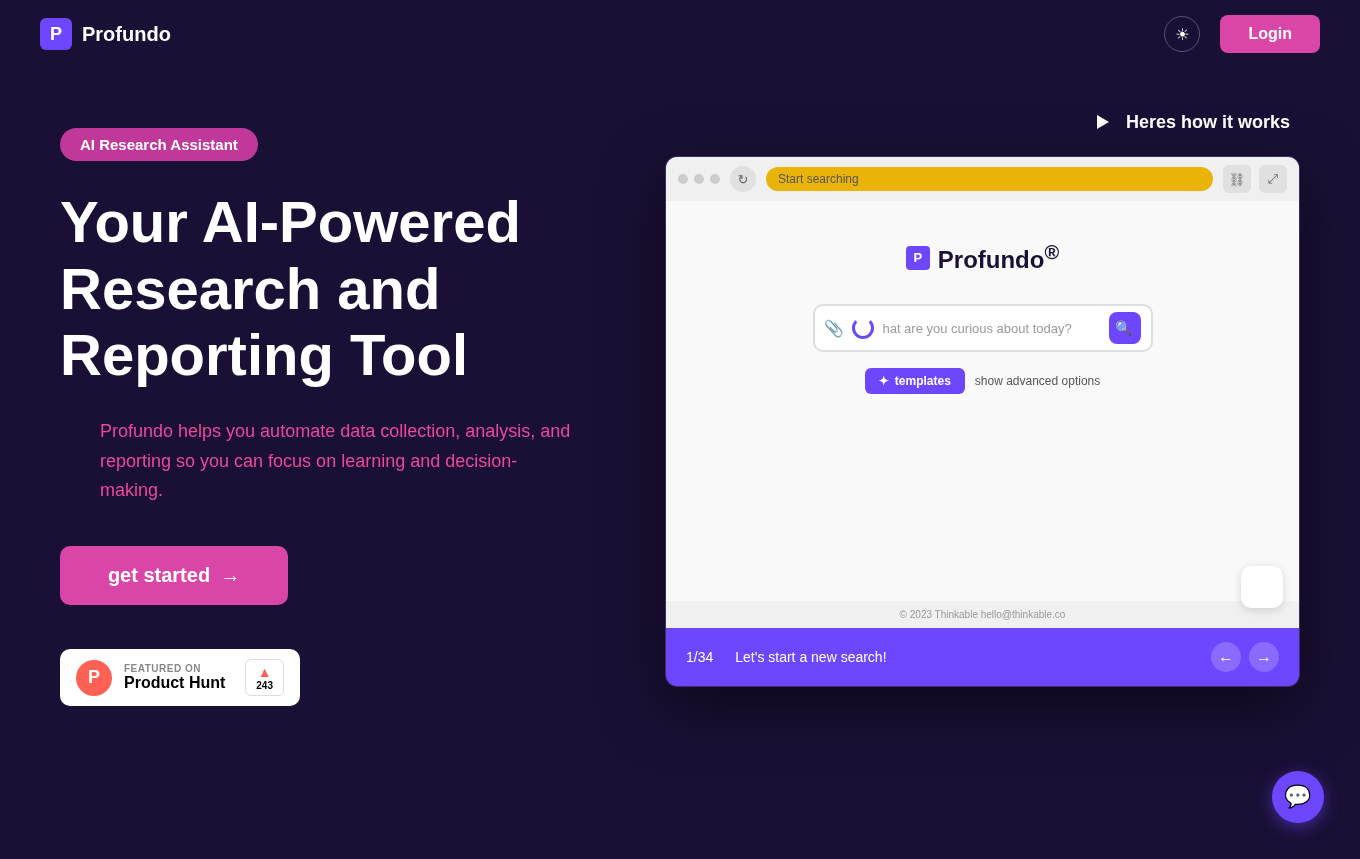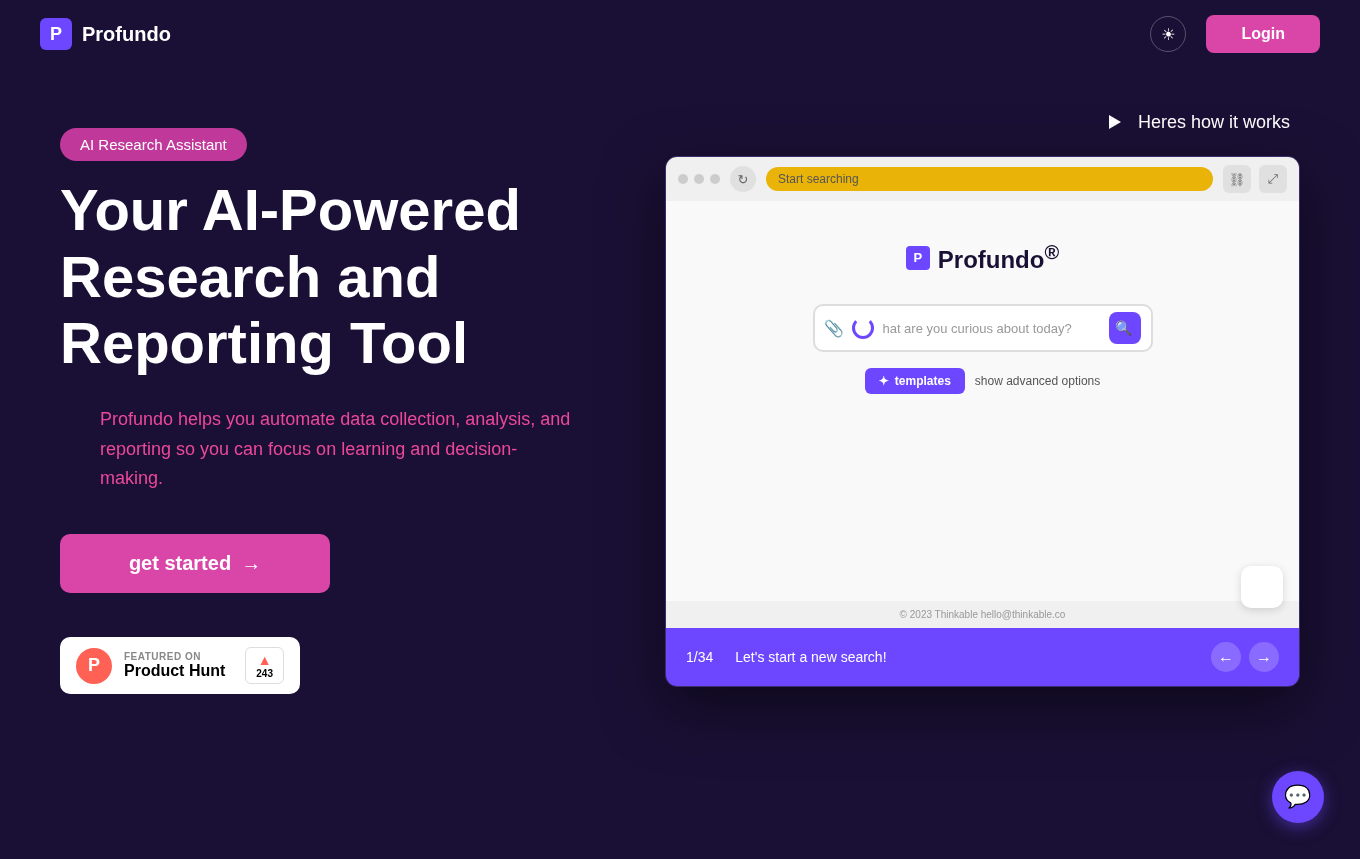--- a/index.html
+++ b/index.html
@@ -65,21 +65,21 @@
       align-items: center;
       justify-content: center;
       color: #ffffff;
       font-size: 16px;
     }
 
     .login-btn {
       background: #d946a8;
       color: white;
       border: none;
-      padding: 10px 35px;
+      padding: 10px 28px;
       border-radius: 8px;
       font-size: 16px;
       font-weight: 600;
       cursor: pointer;
     }
 
     
     .main {
       display: flex;
       align-items: flex-start;
@@ -93,22 +93,22 @@
       padding-top: 20px;
     }
 
     .badge {
       display: inline-block;
       background: #c0399a;
       color: white;
       padding: 8px 20px;
       border-radius: 24px;
       font-size: 15px;
-      font-weight: 400;
-      margin-bottom: 16px;
+      font-weight: 700;
+      margin-bottom: 28px;
     }
 
     .hero-title {
       font-size: 58px;
       font-weight: 800;
       line-height: 1.15;
       color: #ffffff;
       margin-bottom: 28px;
     }
 
@@ -127,21 +127,21 @@
       gap: 10px;
       background: #d946a8;
       color: white;
       border: none;
       padding: 18px 40px;
       border-radius: 10px;
       font-size: 20px;
       font-weight: 600;
       cursor: pointer;
       margin-bottom: 28px;
-      width: 270px;
+      width: 228px;
       justify-content: center;
     }
 
     .product-hunt-badge {
       display: inline-flex;
       align-items: center;
       gap: 12px;
       background: #ffffff;
       border-radius: 10px;
       padding: 10px 16px;
@@ -209,21 +209,21 @@
       flex-direction: column;
       align-items: flex-end;
     }
 
     .how-it-works {
       display: flex;
       align-items: center;
       gap: 10px;
       color: #ffffff;
       font-size: 18px;
-      font-weight: 400;
+      font-weight: 700;
       margin-bottom: 20px;
       cursor: pointer;
       align-self: flex-end;
       margin-right: 10px;
     }
 
     .play-icon {
       width: 28px;
       height: 28px;
       display: flex;

